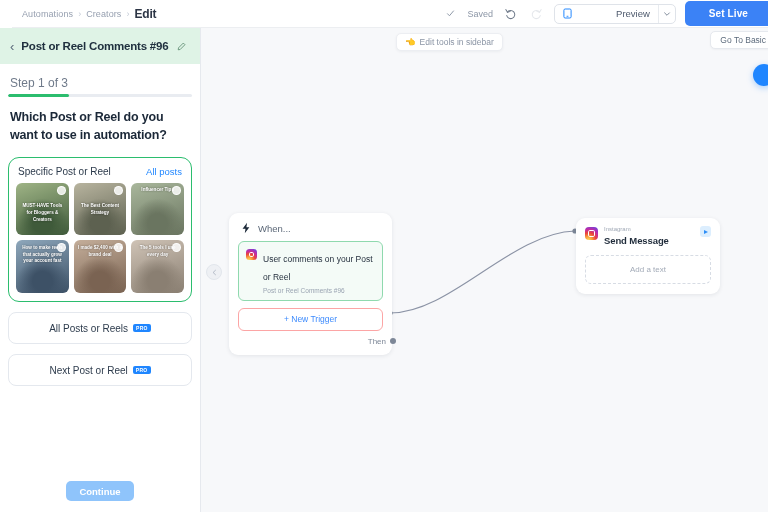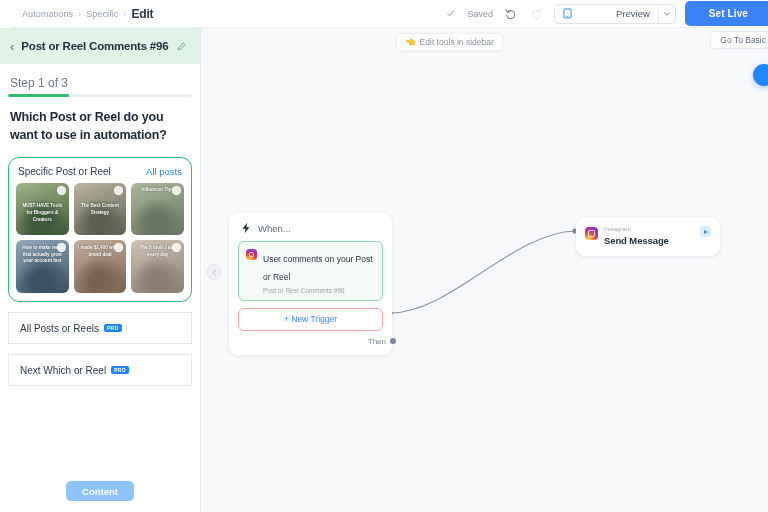--- a/index.html
+++ b/index.html
@@ -83,23 +83,23 @@
     line-height: 1.5; text-shadow: 0 0 2px rgba(0,0,0,.55); padding: 0 3px;
   }
   .thumb-ovl.top { top: 8%; }
   .thumb-sel {
     position: absolute; top: 3px; right: 3px; width: 9px; height: 9px;
     border-radius: 50%; background: rgba(255,255,255,.82);
     border: 1px solid rgba(255,255,255,.95);
   }
 
   .row-opt {
-    margin-top: 10px; border: 1px solid #e4e8ee; border-radius: 0;
+    margin-top: 10px; border: 1px solid #e4e8ee; border-radius: 8px;
     background: #fff; height: 32px; display: flex; align-items: center;
-    padding: 0 11px; gap: 5px; cursor: pointer;
+    padding: 0 11px; gap: 5px; cursor: pointer; justify-content: center;
   }
   .row-opt-lbl { font-size: 10px; color: #2d3b4c; }
   .pro {
     background: #1f86ff; color: #fff; font-size: 5px; font-weight: 700;
     border-radius: 2px; padding: 1.5px 3px; letter-spacing: .3px; line-height: 1;
   }
 
   .sb-foot {
     flex: none; height: 42px; display: flex; align-items: center;
     justify-content: center; background: #fff;
@@ -200,21 +200,21 @@
 </style>
 </head>
 <body>
 
 <div id="app">
 
   <div class="topbar">
     <div class="crumbs">
       <span class="crumb">Automations</span>
       <span class="crumb-sep">›</span>
-      <span class="crumb">Specific</span>
+      <span class="crumb">Creators</span>
       <span class="crumb-sep">›</span>
       <span class="crumb last">Edit</span>
     </div>
 
     <div class="top-right">
       <div class="saved">
         <svg width="9" height="9" viewBox="0 0 12 12">
           <path d="M2 6.3 L4.6 9 L10 2.6" fill="none" stroke="#8c96a6" stroke-width="1.3" stroke-linecap="round" stroke-linejoin="round"></path>
         </svg>
         <span>Saved</span>
@@ -310,27 +310,27 @@
             </div>
           </div>
       </div>
 
       <div class="row-opt">
         <span class="row-opt-lbl">All Posts or Reels</span>
         <span class="pro">PRO</span>
       </div>
 
       <div class="row-opt">
-        <span class="row-opt-lbl">Next Which or Reel</span>
+        <span class="row-opt-lbl">Next Post or Reel</span>
         <span class="pro">PRO</span>
       </div>
     </div>
 
     <div class="sb-foot">
-      <button class="continue">Content</button>
+      <button class="continue">Continue</button>
     </div>
   </div>
 
   <div class="canvas">
 
     <div class="tooltip">
       <span>👈</span>
       <span>Edit tools in sidebar</span>
     </div>
 
@@ -381,16 +381,17 @@
             <i></i>
           </span>
         <span>
           <div class="act-t1">Instagram</div>
           <div class="act-t2">Send Message</div>
         </span>
         <span class="act-badge">
             <i></i>
           </span>
       </div>
+      <div class="addtext">Add a text</div>
     </div>
 
   </div>
 </div>
 
 </body></html>

